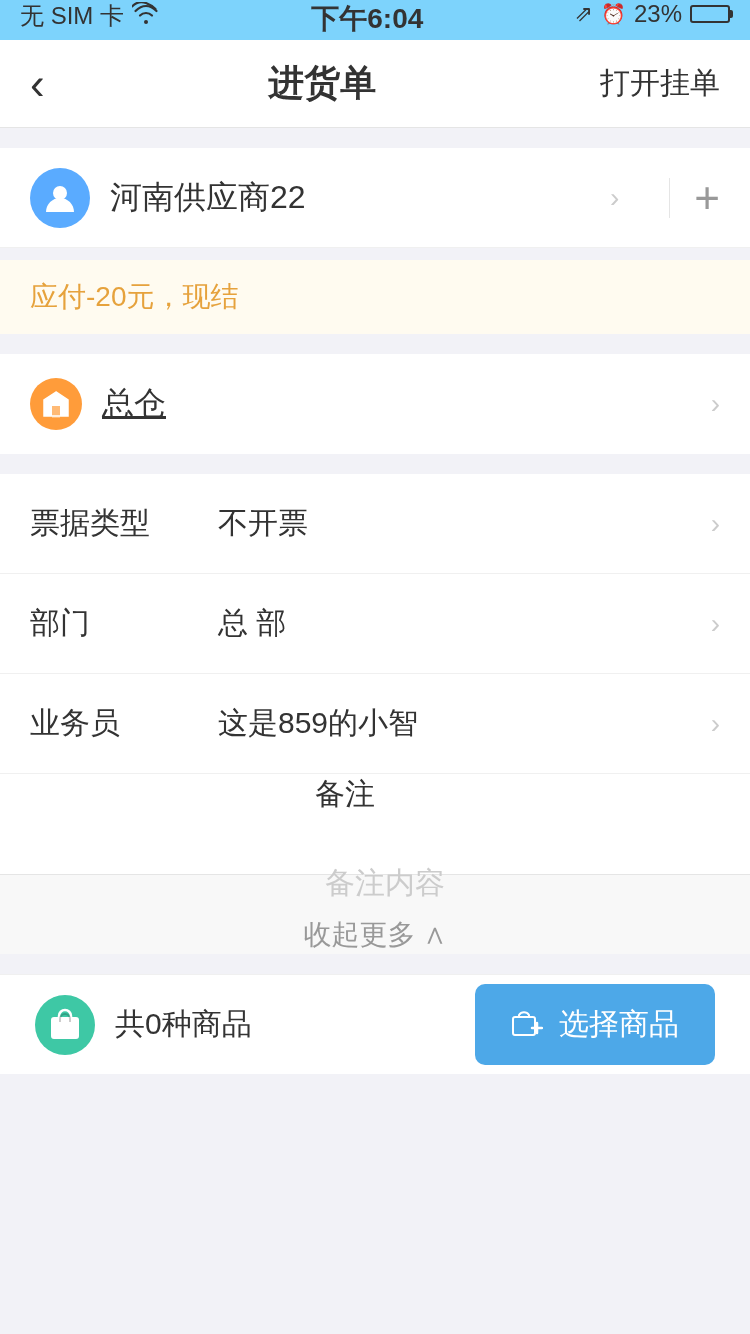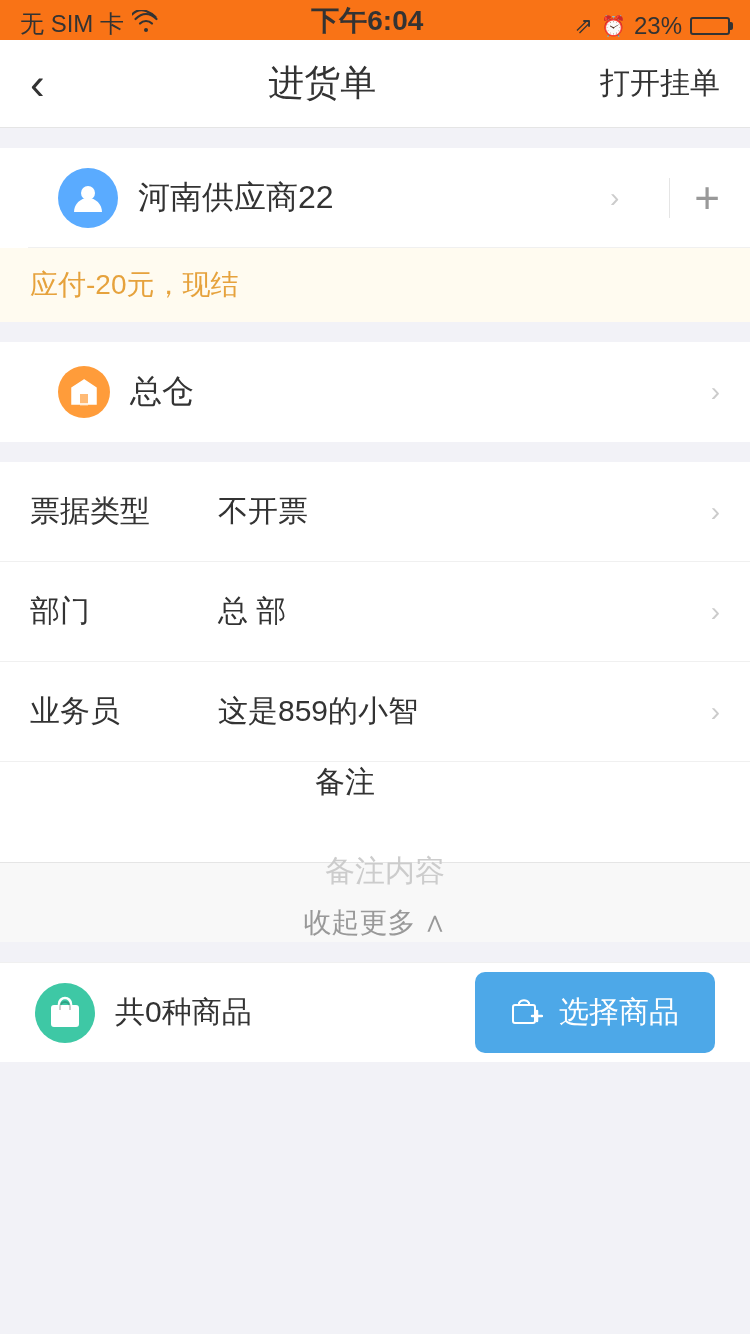--- a/index.html
+++ b/index.html
@@ -10,23 +10,23 @@
       background: #f2f2f7;
       font-family: -apple-system, "PingFang SC", "Helvetica Neue", Arial, sans-serif;
       font-size: 32px;
       color: #333;
     }
 
     
     .status-bar {
       width: 100%;
       height: 40px;
-      background: #f97316;
-      display: flex;
-      align-items: flex-end;
+      background: #7dd3fc;
+      display: flex;
+      align-items: flex-start;
       justify-content: space-between;
       padding: 0 20px;
       font-size: 24px;
       color: #333;
     }
     .status-left { display: flex; align-items: center; gap: 8px; }
     .status-center { font-size: 28px; font-weight: 600; }
     .status-right { display: flex; align-items: center; gap: 8px; }
     .battery-bar {
       display: inline-block;
@@ -65,41 +65,40 @@
       padding: 0 30px;
       border-bottom: 1px solid #e5e5e5;
     }
     .nav-back {
       font-size: 36px;
       color: #333;
       cursor: pointer;
     }
     .nav-title {
       font-size: 36px;
-      font-weight: 400;
+      font-weight: 700;
       color: #333;
     }
     .nav-action {
       font-size: 30px;
       color: #333;
       cursor: pointer;
     }
 
     
     .section-divider {
       width: 100%;
       height: 20px;
       background: #f2f2f7;
     }
 
     
     .card {
       background: #fff;
       width: 100%;
-      padding-left: 28px;
     }
 
     
     .supplier-row {
       display: flex;
       align-items: center;
       padding: 0 30px;
       height: 100px;
       background: #fff;
       border-bottom: 1px solid #f0f0f0;
@@ -137,20 +136,21 @@
       background: #e5e5e5;
       margin: 0 24px 0 20px;
     }
 
     
     .notice-banner {
       background: #fffbf0;
       padding: 18px 30px;
       font-size: 28px;
       color: #e6a23c;
+      margin-top: 12px;
     }
 
     
     .warehouse-row {
       display: flex;
       align-items: center;
       padding: 0 30px;
       height: 100px;
       background: #fff;
     }
@@ -162,20 +162,21 @@
       display: flex;
       align-items: center;
       justify-content: center;
       margin-right: 20px;
       font-size: 28px;
     }
     .warehouse-name {
       flex: 1;
       font-size: 32px;
       color: #333;
+      text-decoration: underline;
     }
     .chevron-right {
       color: #ccc;
       font-size: 28px;
     }
 
     
     .form-section {
       background: #fff;
       width: 100%;

